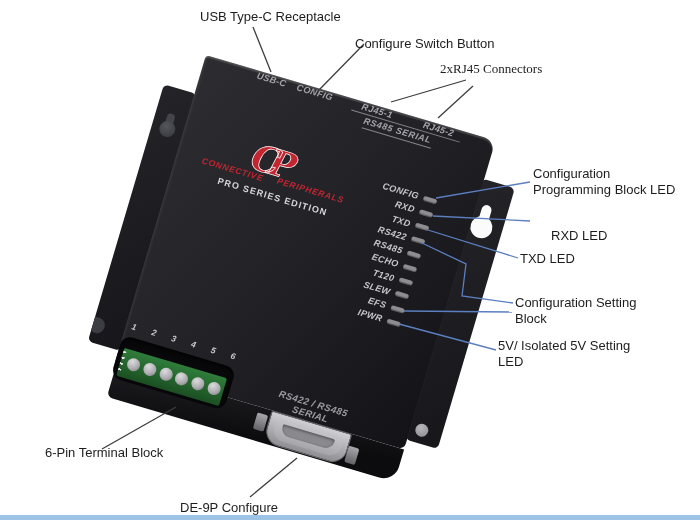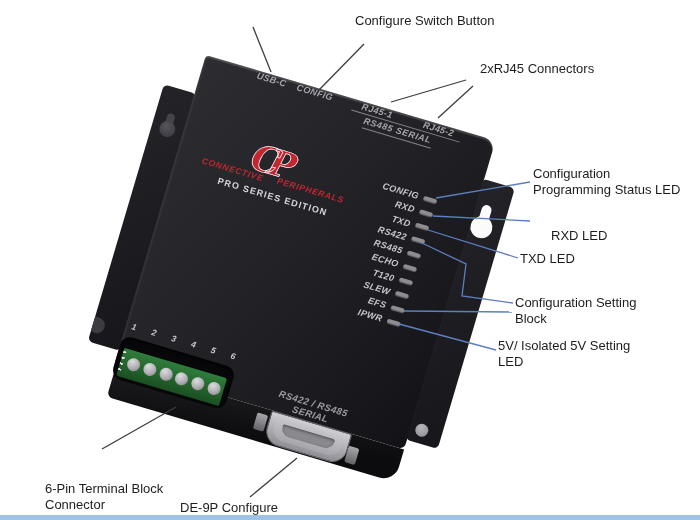--- a/index.html
+++ b/index.html
@@ -81,28 +81,28 @@
   .dslot{position:absolute;left:8px;top:5px;right:8px;bottom:6px;background:#8a8a8e;
          border-radius:2px 2px 9px 9px;box-shadow:inset 0 1px 3px rgba(0,0,0,.45);}
 
   
   .lines{position:absolute;left:0;top:0;z-index:10;pointer-events:none;}
   .ln-dark{stroke:var(--line-dark);stroke-width:1.3;fill:none;}
   .ln-blue{stroke:var(--line-blue);stroke-width:1.3;fill:none;}
 
   .callout{position:absolute;z-index:11;font-size:13px;line-height:15.5px;color:#1d1d1d;white-space:nowrap;}
   .co-usb{left:200px;top:9px;}
-  .co-config{left:355px;top:13px;}
-  .co-rj45{left:480px;top:61px;}
+  .co-config{left:355px;top:36px;}
+  .co-rj45{left:440px;top:61px;font-family:Liberation Serif, serif;}
   .co-cfgprog{left:533px;top:166px;}
   .co-rxd{left:533px;top:228px;margin-left:18px;}
   .co-txd{left:520px;top:251px;}
   .co-cfgset{left:515px;top:295px;}
   .co-v5{left:498px;top:338px;}
-  .co-term{left:45px;top:445px;margin-top:36px;}
+  .co-term{left:45px;top:445px;}
   .co-de9p{left:180px;top:500px;}
 
   .bottom-rule{position:absolute;left:0;top:515px;width:700px;height:5px;background:var(--bottom-rule);z-index:12;}
 </style>
 </head>
 <body style="background: rgb(255, 255, 255);">
 
 <div class="stage">
 
   <div class="device-wrap">
@@ -226,36 +226,36 @@
     <line class="ln-dark" x1="102" y1="449" x2="176" y2="407"></line>
     <line class="ln-dark" x1="250" y1="497" x2="297" y2="458"></line>
     <line class="ln-blue" x1="436" y1="198" x2="530" y2="182"></line>
     <line class="ln-blue" x1="433" y1="216" x2="530" y2="221"></line>
     <line class="ln-blue" x1="428" y1="230" x2="518" y2="258"></line>
     <polyline class="ln-blue" points="422,243 466,264 462,296 513,303"></polyline>
     <line class="ln-blue" x1="404" y1="311" x2="512" y2="312"></line>
     <line class="ln-blue" x1="399" y1="324" x2="496" y2="350"></line>
   </svg>
 
+  <div class="callout co-usb">USB Type-C Receptacle</div>
   <div class="callout co-config">Configure Switch Button</div>
   <div class="callout co-rj45">2xRJ45 Connectors</div>
   <div class="callout co-cfgprog">
     <div>Configuration</div>
-    <div>Programming Status LED</div>
+    <div>Programming Block LED</div>
   </div>
   <div class="callout co-rxd">RXD LED</div>
   <div class="callout co-txd">TXD LED</div>
   <div class="callout co-cfgset">
     <div>Configuration Setting</div>
     <div>Block</div>
   </div>
   <div class="callout co-v5">
     <div>5V/ Isolated 5V Setting</div>
     <div>LED</div>
   </div>
   <div class="callout co-term">
     <div>6-Pin Terminal Block</div>
-    <div>Connector</div>
   </div>
   <div class="callout co-de9p">DE-9P Configure</div>
 
   <div class="bottom-rule"></div>
 </div>
 
 </body></html>

